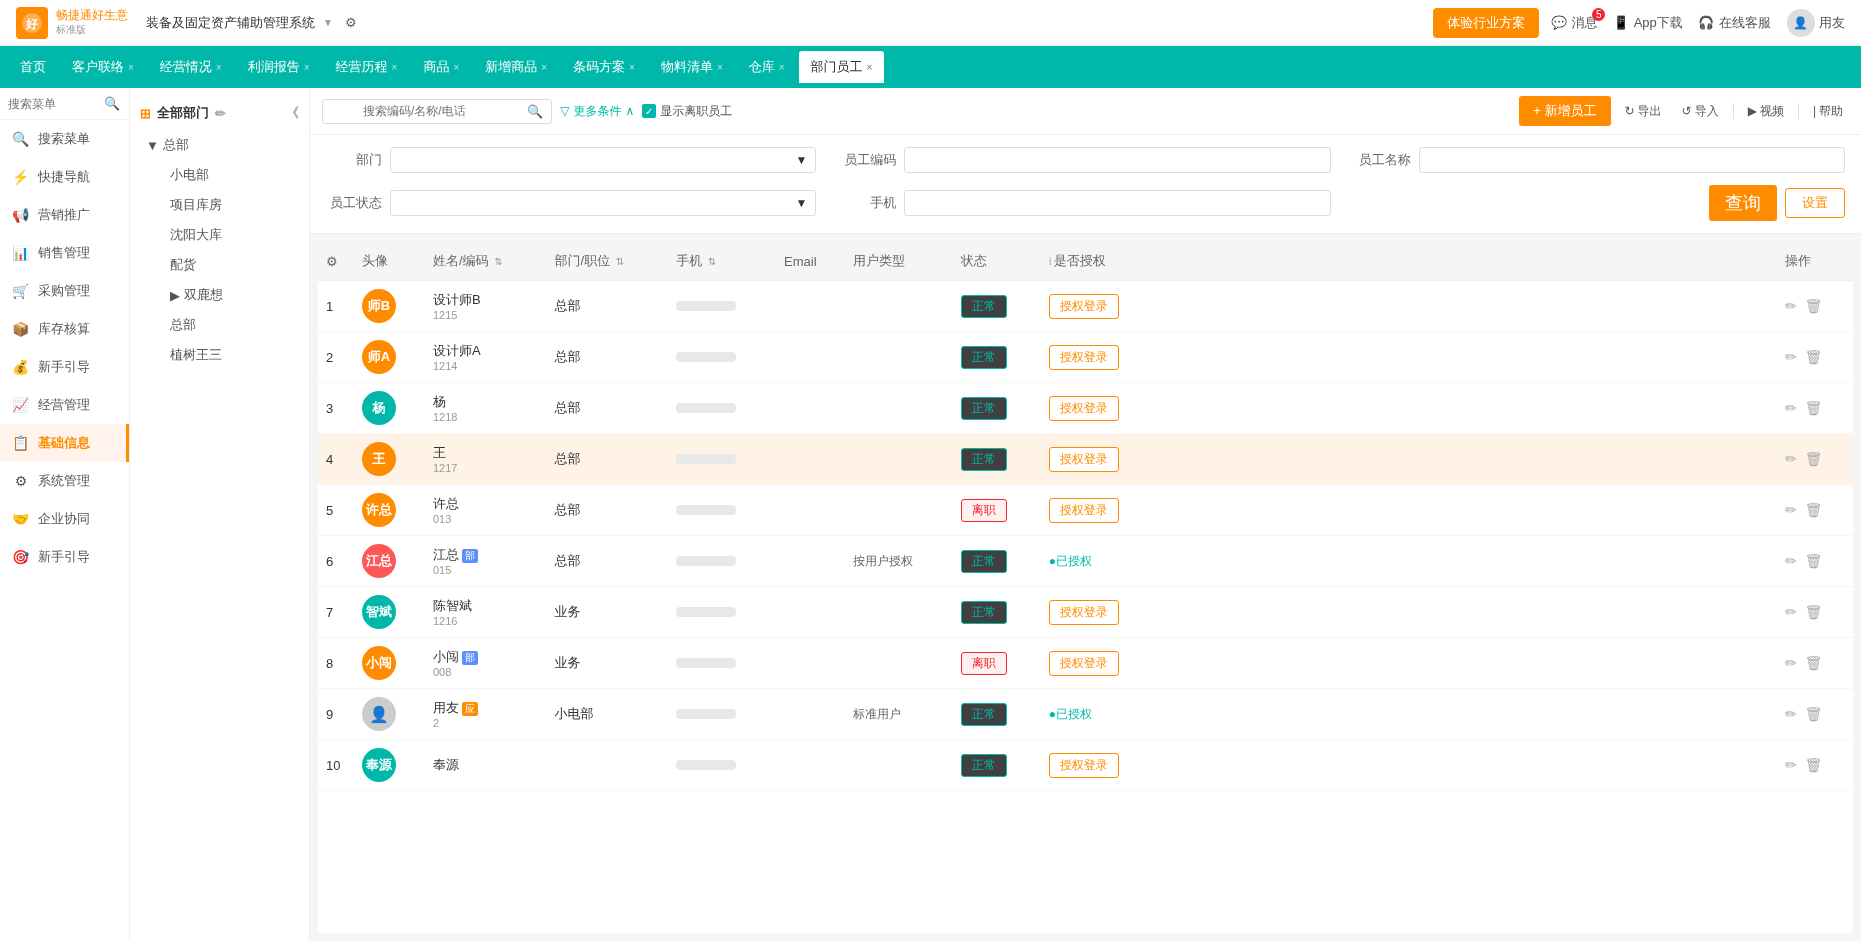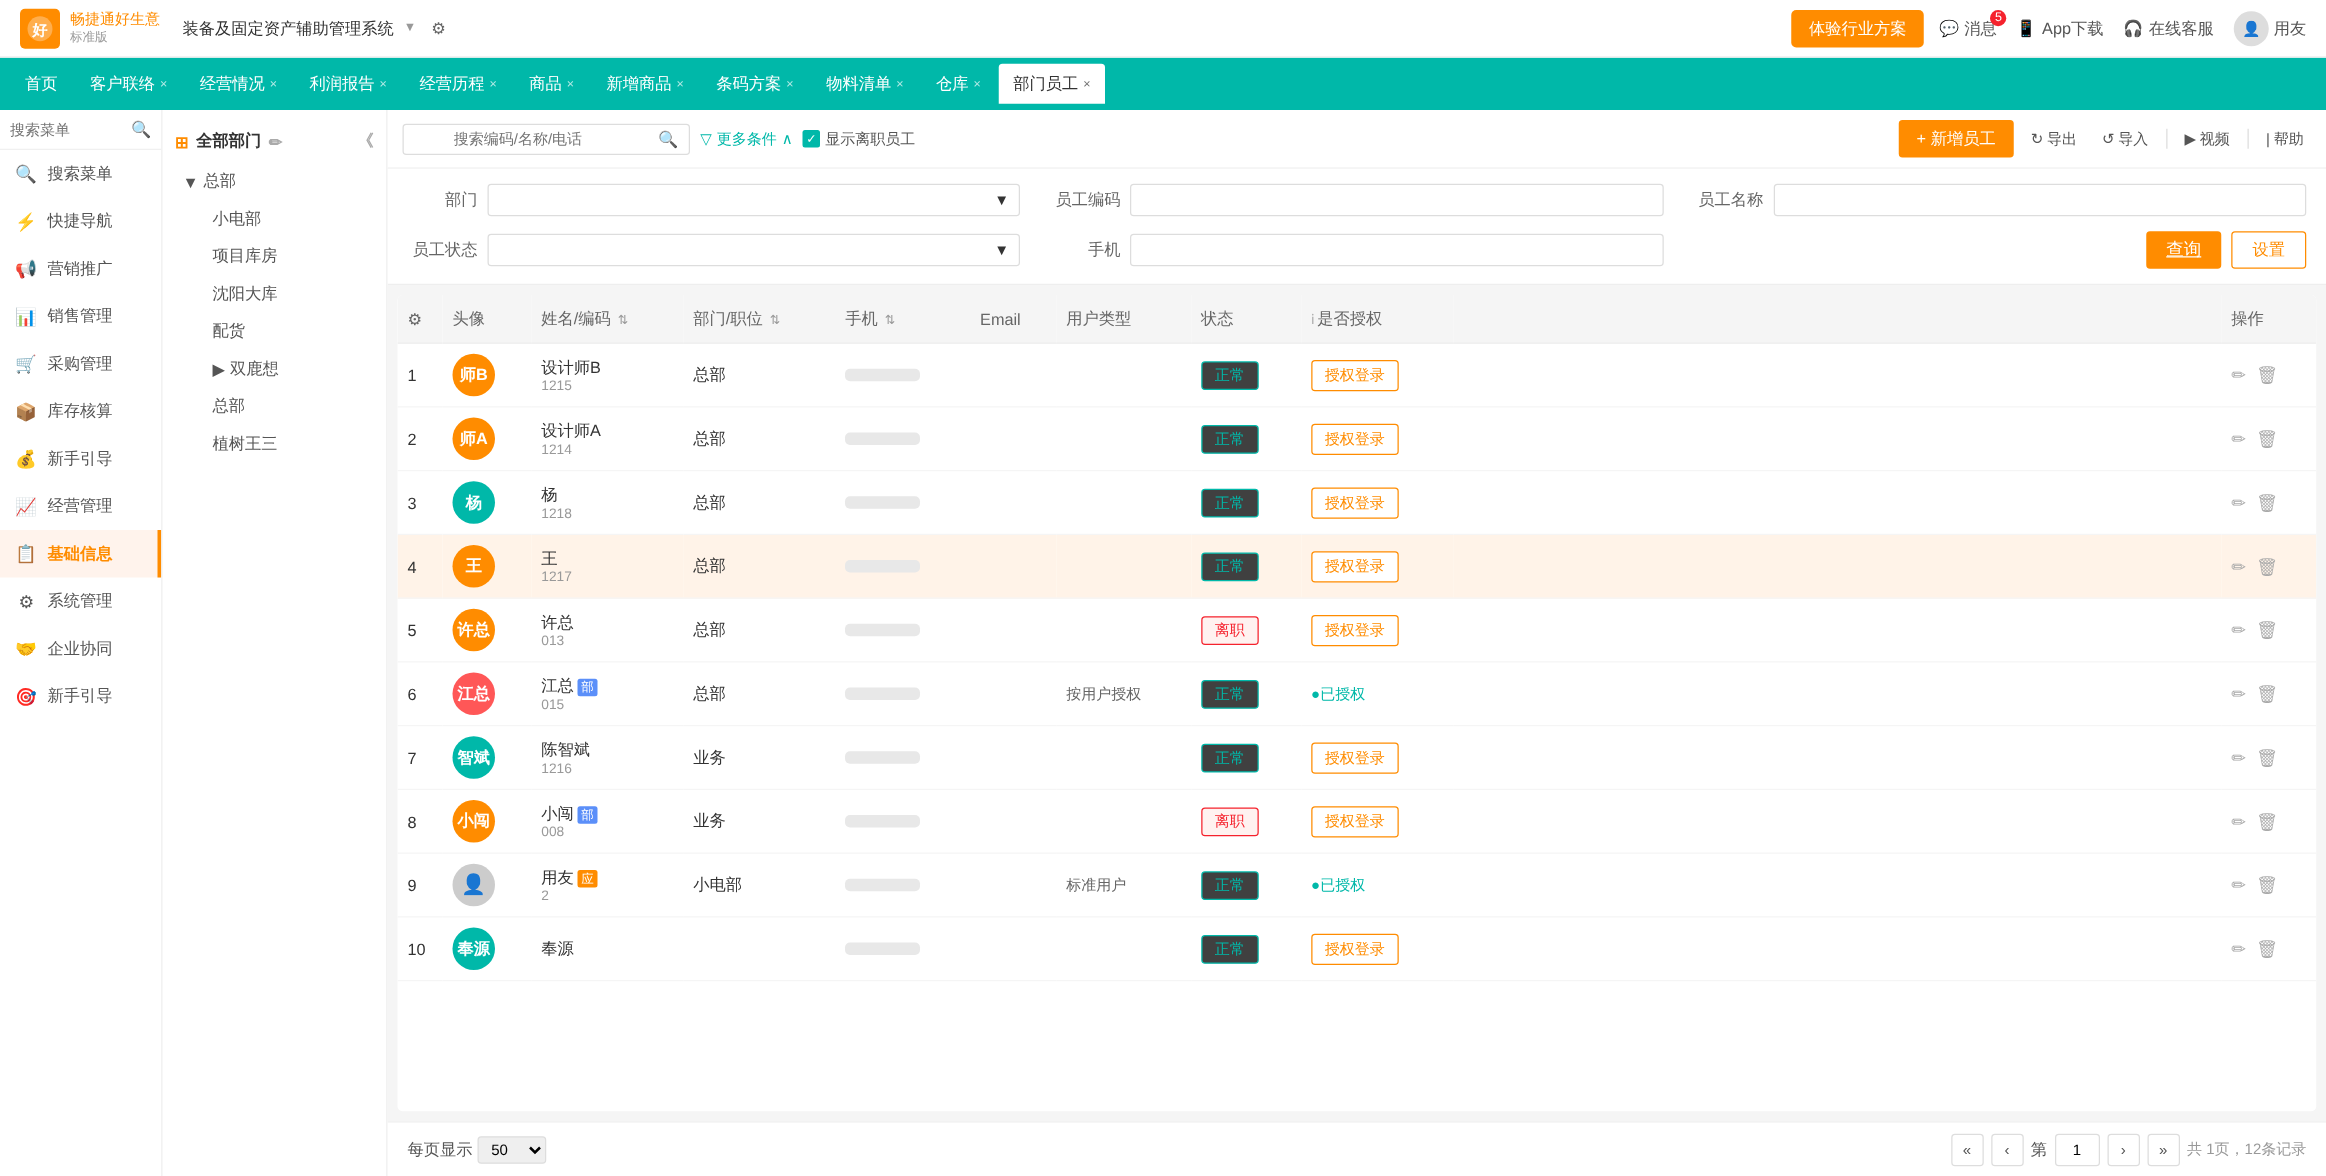--- a/index.html
+++ b/index.html
@@ -323,23 +323,22 @@
       gap: 8px;
       align-items: center;
       justify-content: flex-end;
     }
     .query-btn {
       background: #ff8c00;
       color: white;
       border: none;
       padding: 6px 16px;
       border-radius: 3px;
-      font-size: 14px;
-      cursor: pointer;
-      text-decoration: underline;
+      font-size: 18px;
+      cursor: pointer;
     }
     .set-btn {
       background: white;
       color: #ff8c00;
       border: 1px solid #ff8c00;
       padding: 5px 16px;
       border-radius: 3px;
       font-size: 13px;
       cursor: pointer;
     }
@@ -1030,34 +1029,16 @@
       <div class="op-icons">
         <span class="op-icon">✏</span>
         <span class="op-icon">🗑</span>
       </div>
     </td>
   </tr>
             </tbody>
         </table>
       </div>
 
-      <div class="pagination">
-        <div class="page-size">
-          <span>每页显示</span>
-          <select>
-            <option>50</option>
-            <option>100</option>
-          </select>
-        </div>
-        <div class="page-nav">
-          <div class="page-btn">«</div>
-          <div class="page-btn">‹</div>
-          <span>第</span>
-          <input class="page-input" type="text" value="1" style="">
-          <div class="page-btn">›</div>
-          <div class="page-btn">»</div>
-          <span class="total-text">共 1页，12条记录</span>
-        </div>
-      </div>
 
     </div>
   </div>
 </div>
 
 </body></html>

